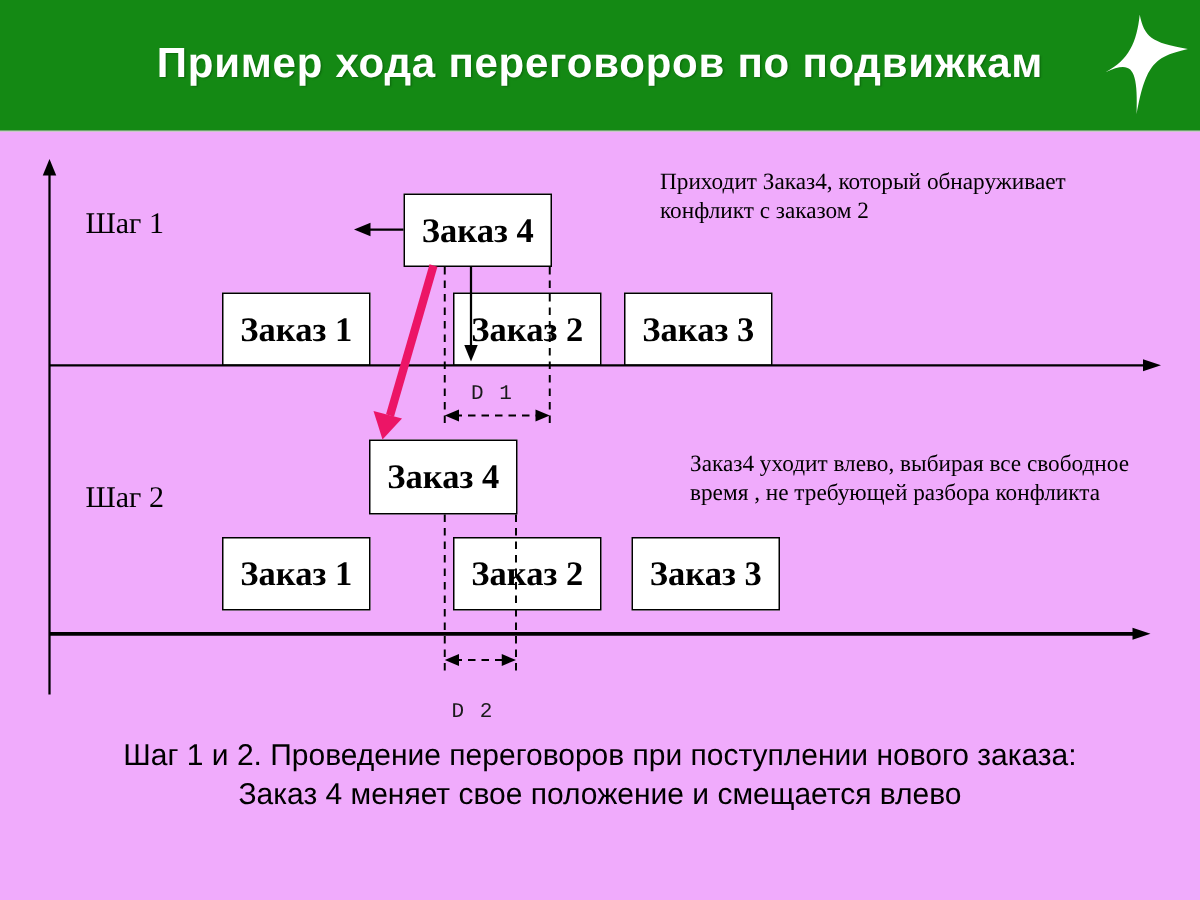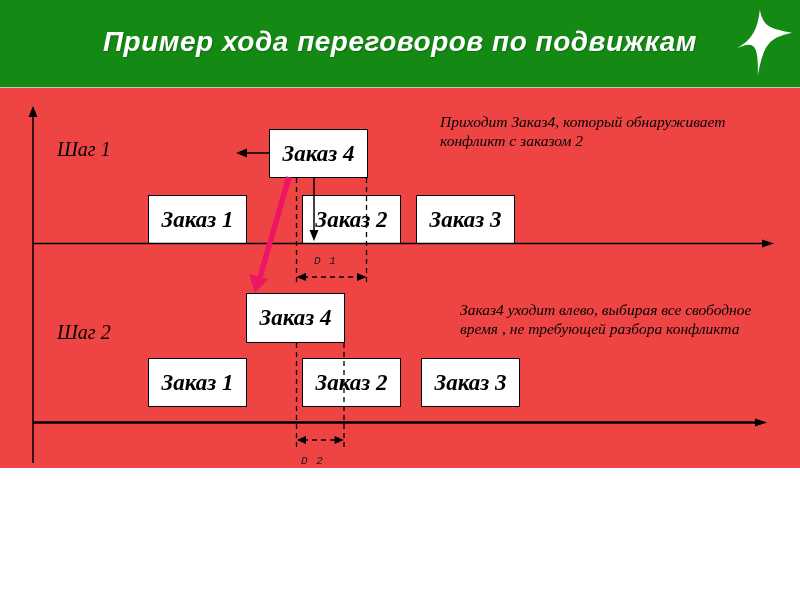--- a/index.html
+++ b/index.html
@@ -1,22 +1,21 @@
 <!DOCTYPE html>
 <html><head>
 <meta charset="utf-8">
 <style>
   html,body{margin:0;padding:0;}
   .slide{
     position:relative;
-    width:800px;height:468px;
-    background:#ef4444;
+    width:800px;height:600px;
+    background:#f0abfc;
     overflow:hidden;
     font-family:"Liberation Sans", sans-serif;
-    font-style:italic;
   }
   
   .header{
     position:absolute;left:0;top:0;width:800px;height:87px;
     background:#148914;
     overflow:hidden;
     border-bottom:1px solid #c8c8c8;
   }
   .title-block{
     position:absolute;left:0;top:24px;width:800px;
@@ -60,24 +59,24 @@
   .annotation{
     position:absolute;
     font-family:"Liberation Serif", serif;
     font-size:15.5px;line-height:19px;color:#000000;z-index:4;
   }
   .annotation1{left:440px;top:112px;width:295px;}
   .annotation2{left:460px;top:271px;width:305px;margin-top:29px;}
   .dim-label{
     position:absolute;
     font-family:"Liberation Mono", monospace;
-    font-size:11px;letter-spacing:1px;color:#1a1a1a;z-index:4;
+    font-size:14px;letter-spacing:1px;color:#1a1a1a;z-index:4;
   }
   .d1-label{left:314px;top:255px;}
-  .d2-label{left:301px;top:455px;}
+  .d2-label{left:301px;top:467px;}
   
   .caption{
     position:absolute;left:0;top:491px;width:800px;
     text-align:center;color:#000000;
     font-size:20px;line-height:26px;z-index:4;
   }
 </style>
 </head>
 <body>
 
@@ -153,14 +152,18 @@
 
   <div class="step-label step1-label">Шаг 1</div>
   <div class="step-label step2-label">Шаг 2</div>
 
   <div class="annotation annotation1">Приходит Заказ4, который обнаруживает конфликт с заказом 2</div>
   <div class="annotation annotation2">Заказ4 уходит влево, выбирая все свободное время , не требующей разбора конфликта</div>
 
   <div class="dim-label d1-label">D 1</div>
   <div class="dim-label d2-label">D 2</div>
 
+  <div class="caption">
+    <div>Шаг 1 и 2. Проведение переговоров при поступлении нового заказа:</div>
+    <div>Заказ 4 меняет свое положение и смещается влево</div>
+  </div>
 
 </div>
 
 </body></html>

